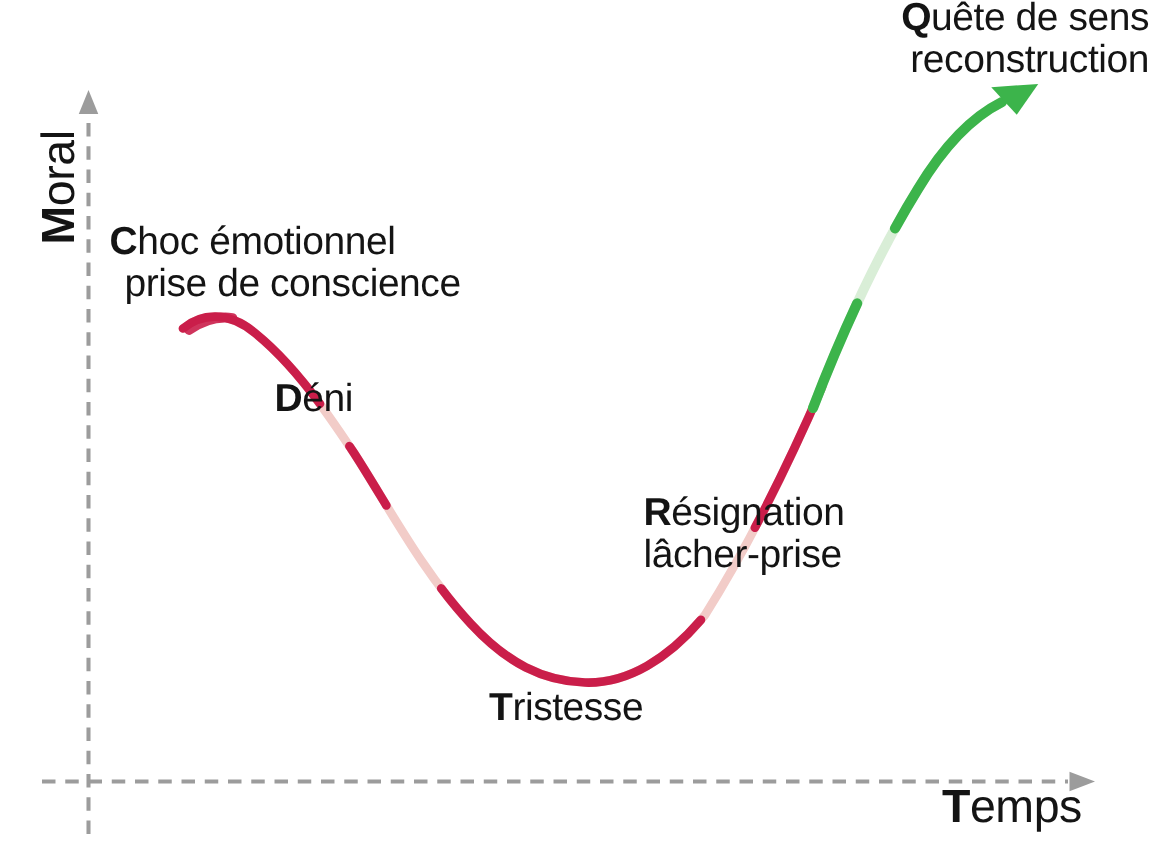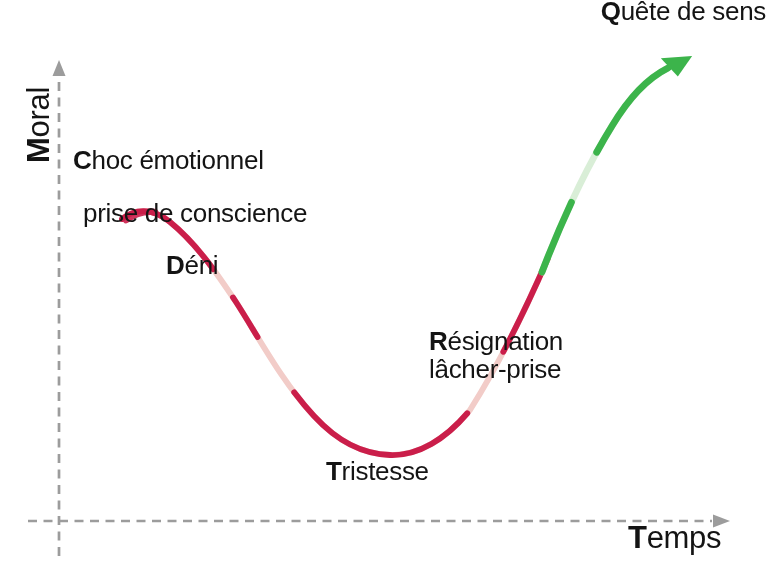--- a/index.html
+++ b/index.html
@@ -26,21 +26,21 @@
   .curve-green{stroke:var(--curve-green,#3cb44b);stroke-width:6.8;fill:none;stroke-linecap:round;}
   .green-head{fill:var(--curve-green,#3cb44b);}
   .label{
     position:absolute;
     font-size:26px;
     line-height:28px;
     white-space:nowrap;
     letter-spacing:-0.3px;
   }
   .label .b{font-weight:bold;}
-  .ind10{margin-left:10px;margin-top:25px;}
+  .ind10{margin-left:10px;}
   .axis-label{
     position:absolute;
     font-size:31px;
     line-height:34px;
     white-space:nowrap;
     letter-spacing:-0.3px;
   }
   .axis-label .b{font-weight:bold;}
   .moral{
     left:-6px;top:107px;
@@ -87,34 +87,35 @@
   </div>
   <div class="axis-label temps">
     <span class="b">T</span><span>emps</span>
   </div>
 
   <div class="label" style="left:73px;top:146px">
     <div><span class="b">C</span><span>hoc émotionnel</span></div>
     <div class="ind10">prise de conscience</div>
   </div>
 
-  <div class="label" style="left:166px;top:251px">
+  <div class="label" style="left:183px;top:251px">
     <span class="b">D</span><span>éni</span>
   </div>
 
   <div class="label" style="left:199px;top:332px">
   </div>
 
   <div class="label" style="left:326px;top:457px">
     <span class="b">T</span><span>ristesse</span>
   </div>
 
   <div class="label" style="left:429px;top:327px">
     <div><span class="b">R</span><span>ésignation</span></div>
     <div>lâcher-prise</div>
   </div>
 
 
   <div class="label quest">
     <div><span class="b">Q</span><span>uête de sens</span></div>
+    <div>reconstruction</div>
   </div>
 
 </div>
 
 </body></html>

